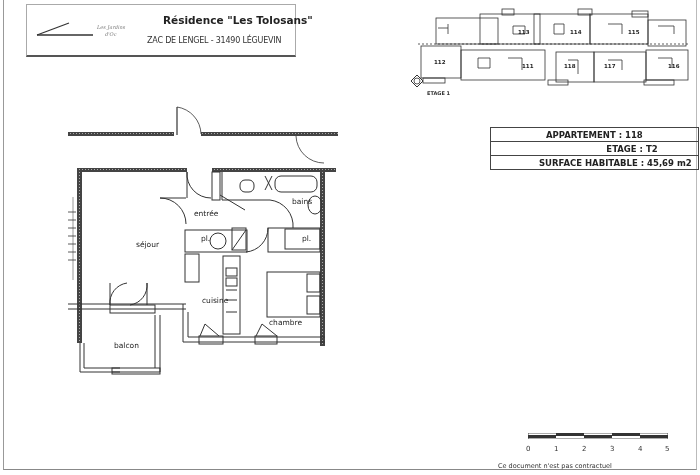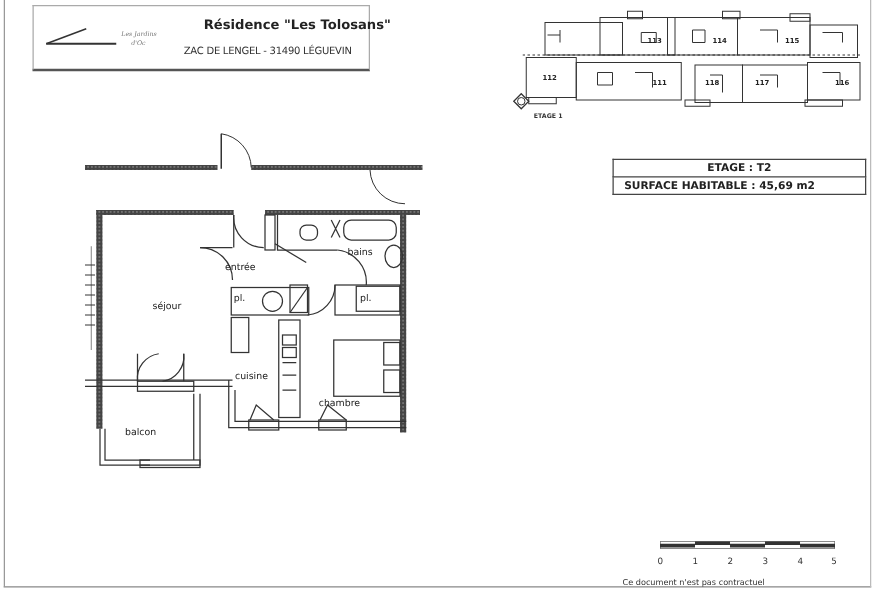--- a/index.html
+++ b/index.html
@@ -12,21 +12,21 @@
   .keyplan { position:absolute; left:418px; top:6px; width:272px; height:80px; }
   .etage { position:absolute; left:427px; top:90px; font-size:5px; font-weight:bold; color:#333; }
   .compass { position:absolute; left:410px; top:74px; width:14px; height:14px; }
   .info-table { position:absolute; left:490px; top:127px; width:203px; border-collapse:collapse; }
   .info-table td { border:1px solid #444; height:13px; padding:0 6px; font-size:8.5px; font-weight:bold; color:#222; white-space:nowrap; }
   .info-table tr:nth-child(2) td { text-align:right; padding-right:40px; }
   .info-table tr:nth-child(1) td { text-align:center; }
   .info-table tr:nth-child(3) td { text-align:center; padding-left:48px; }
   .info-table tr:nth-child(4) td { text-align:center; }
   .plan { position:absolute; left:0; top:0; width:700px; height:475px; }
-  .room-label { position:absolute; font-size:7.5px; color:#222; white-space:nowrap; }
+  .room-label { position:absolute; font-size:7.5px; color:#222; white-space:nowrap;margin-left:14px; }
   .scale { position:absolute; left:528px; top:433px; width:140px; height:6px; }
   .scale-ticks { position:absolute; left:526px; top:445px; width:150px; height:10px; }
   .scale-ticks span { position:absolute; font-size:7px; color:#333; }
   .disclaimer { position:absolute; left:498px; top:462px; font-size:6.5px; color:#333; white-space:nowrap; }
 </style>
 </head>
 <body>
 
 <div class="page-border"></div>
 
@@ -74,20 +74,23 @@
   </g>
 </svg>
 <svg class="compass" viewBox="0 0 14 14">
   <path d="M7 1 L13 7 L7 13 L1 7 Z" stroke="#333" fill="none" stroke-width="1"></path>
   <circle cx="7" cy="7" r="3" stroke="#333" fill="none" stroke-width="0.8"></circle>
 </svg>
 <div class="etage">ETAGE 1</div>
 
 <table class="info-table">
   <tbody>
+      <tr>
+        <td>APPARTEMENT : 118</td>
+      </tr>
   <tr>
         <td>ETAGE : T2</td>
       </tr>
   <tr>
         <td>SURFACE HABITABLE : 45,69 m2</td>
       </tr>
 </tbody>
   </table>
 
 <svg class="plan" viewBox="0 0 700 475">

